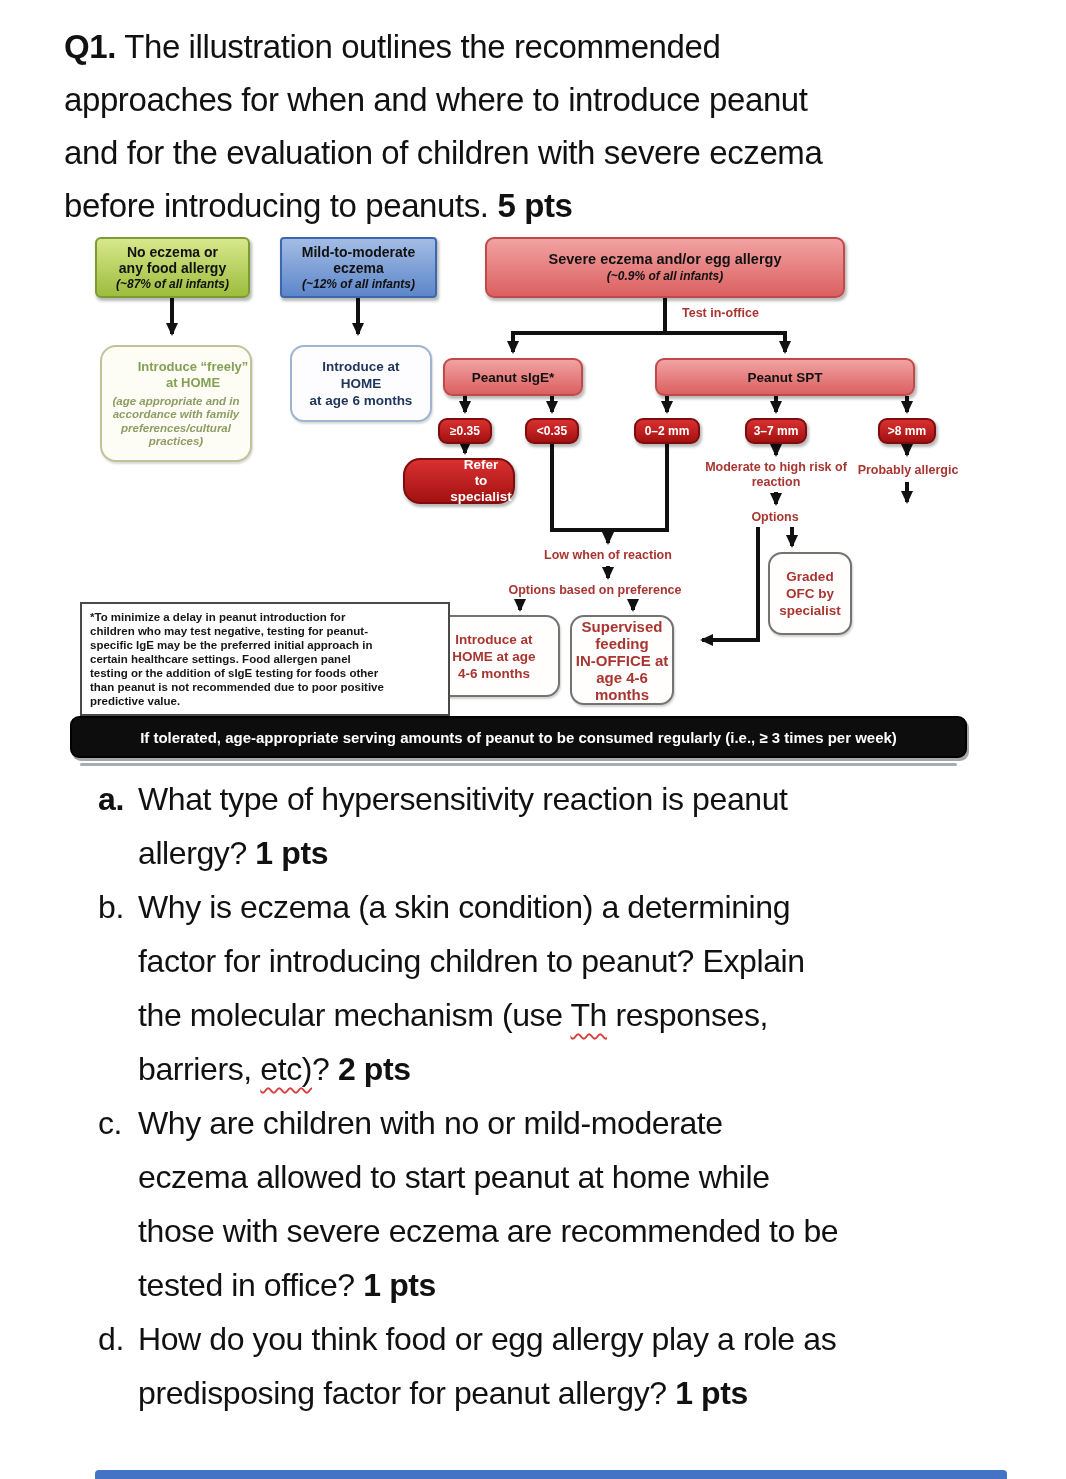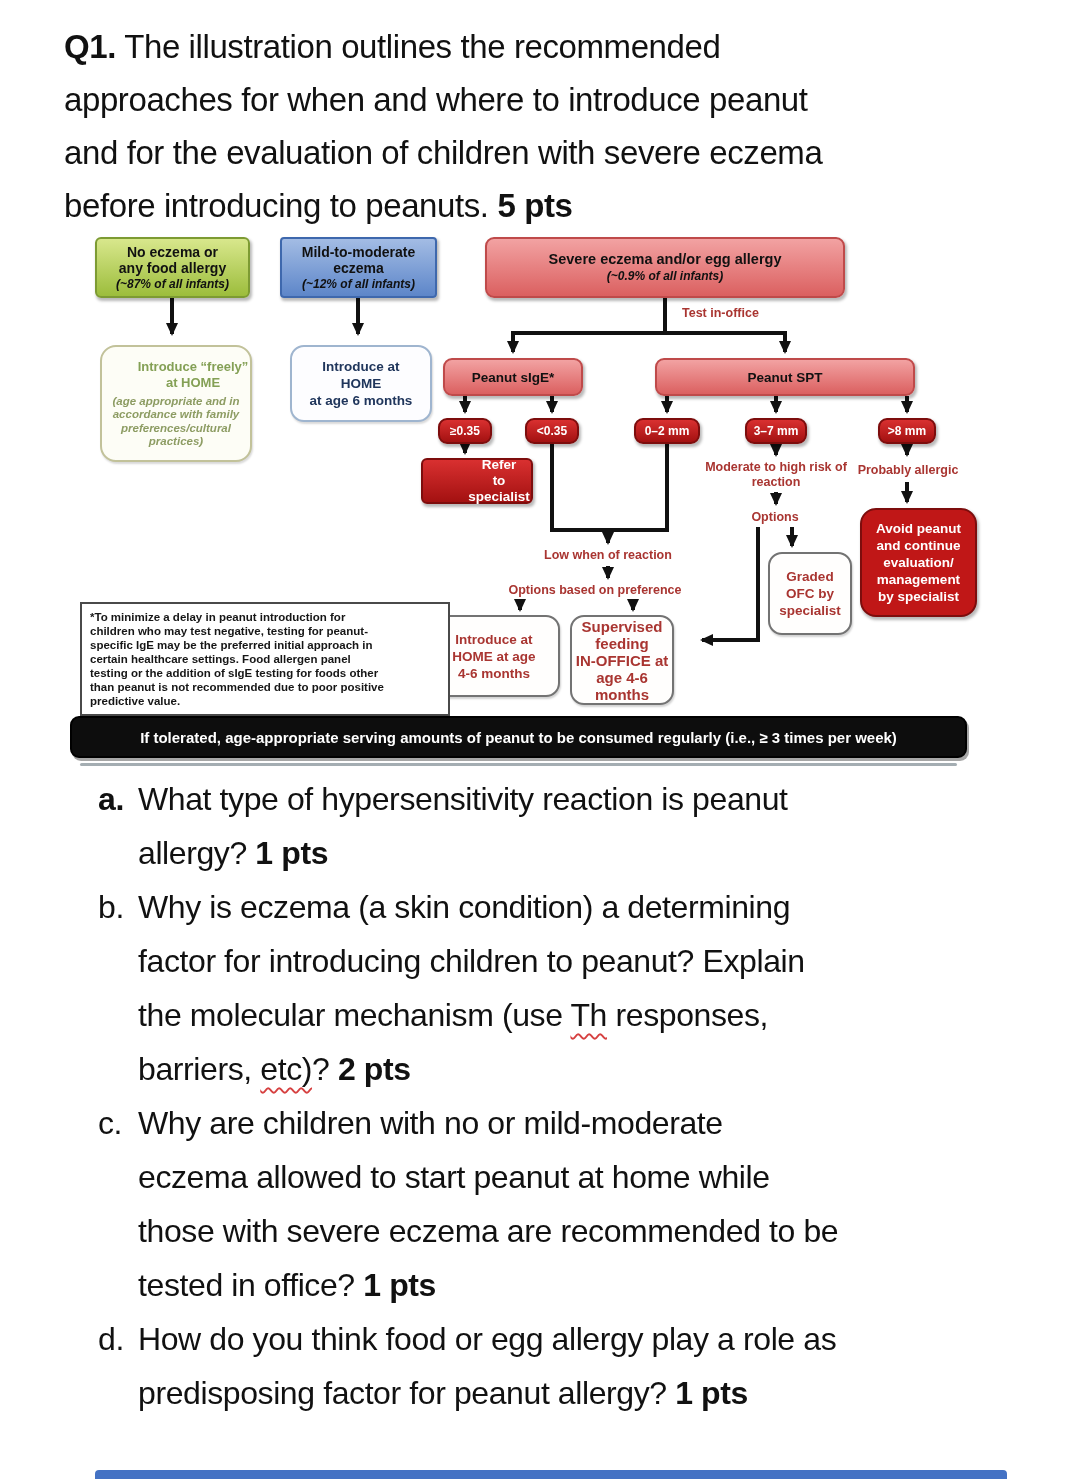--- a/index.html
+++ b/index.html
@@ -129,21 +129,21 @@
     <div class="node box-salmon" style="left:373px; top:128px; width:140px; height:38px; font-size:13.5px;"><div class="t">Peanut sIgE*</div></div>
 
     <div class="node box-salmon" style="left:585px; top:128px; width:260px; height:38px; font-size:13.5px;"><div class="t">Peanut SPT</div></div>
 
     <div class="node box-darkred" style="left:368px; top:188px; width:54px; height:26px; font-size:12px;"><div class="t">≥0.35</div></div>
     <div class="node box-darkred" style="left:455px; top:188px; width:54px; height:26px; font-size:12px;"><div class="t">&lt;0.35</div></div>
     <div class="node box-darkred" style="left:564px; top:188px; width:66px; height:26px; font-size:12px;"><div class="t">0–2 mm</div></div>
     <div class="node box-darkred" style="left:675px; top:188px; width:62px; height:26px; font-size:12px;"><div class="t">3–7 mm</div></div>
     <div class="node box-darkred" style="left:808px; top:188px; width:58px; height:26px; font-size:12px;justify-content:center;"><div class="t">&gt;8 mm</div></div>
 
-    <div class="node box-darkred" style="left:351px; top:228px; width:112px; height:46px; font-size:13.5px; line-height:16px; border-radius:6px;padding-left:44px;"><div class="t">Refer
+    <div class="node box-darkred" style="left:333px; top:228px; width:112px; height:46px; font-size:13.5px; line-height:16px; border-radius:17px;padding-left:44px;"><div class="t">Refer
 to specialist</div></div>
 
     <div class="lbl-red" style="left:621px; top:230px; width:170px;">Moderate to high risk of
 reaction</div>
     <div class="lbl-red" style="left:675px; top:280px; width:60px;">Options</div>
     <div class="lbl-red" style="left:773px; top:233px; width:130px;">Probably allergic</div>
 
     <div class="lbl-red" style="left:468px; top:318px; width:140px;">Low when of reaction</div>
     <div class="lbl-red" style="left:430px; top:353px; width:190px;">Options based on preference</div>
 
@@ -153,25 +153,20 @@
 
     <div class="node box-oline-red" style="left:500px; top:385px; width:104px; height:90px; font-size:15px; line-height:17px;"><div class="t">Supervised
 feeding
 IN-OFFICE at
 age 4-6 months</div></div>
 
     <div class="node box-oline-red" style="left:698px; top:322px; width:84px; height:83px; font-size:13.5px; line-height:17px;"><div class="t">Graded
 OFC by
 specialist</div></div>
 
-    <div class="node box-darkred" style="left:790px; top:278px; width:117px; height:109px; font-size:13.5px; line-height:17px; border-radius:16px; background:#c01717;"><div class="t">Avoid peanut
-and continue
-evaluation/
-management
-by specialist</div></div>
 
     <div class="footnote" style="left:10px; top:372px; width:370px;">*To minimize a delay in peanut introduction for
 children who may test negative, testing for peanut-
 specific IgE may be the preferred initial approach in
 certain healthcare settings. Food allergen panel
 testing or the addition of sIgE testing for foods other
 than peanut is not recommended due to poor positive
 predictive value.</div>
 
     <div class="banner" style="left:0px; top:486px; width:897px; height:42px;">

